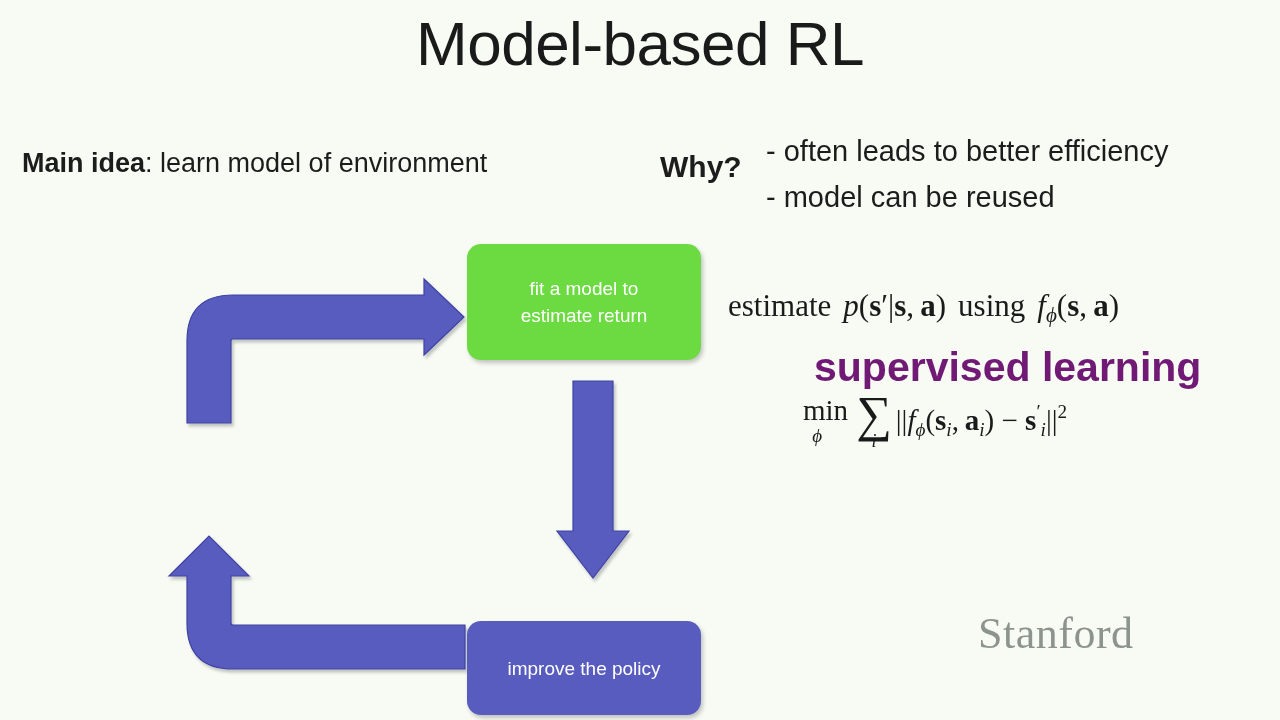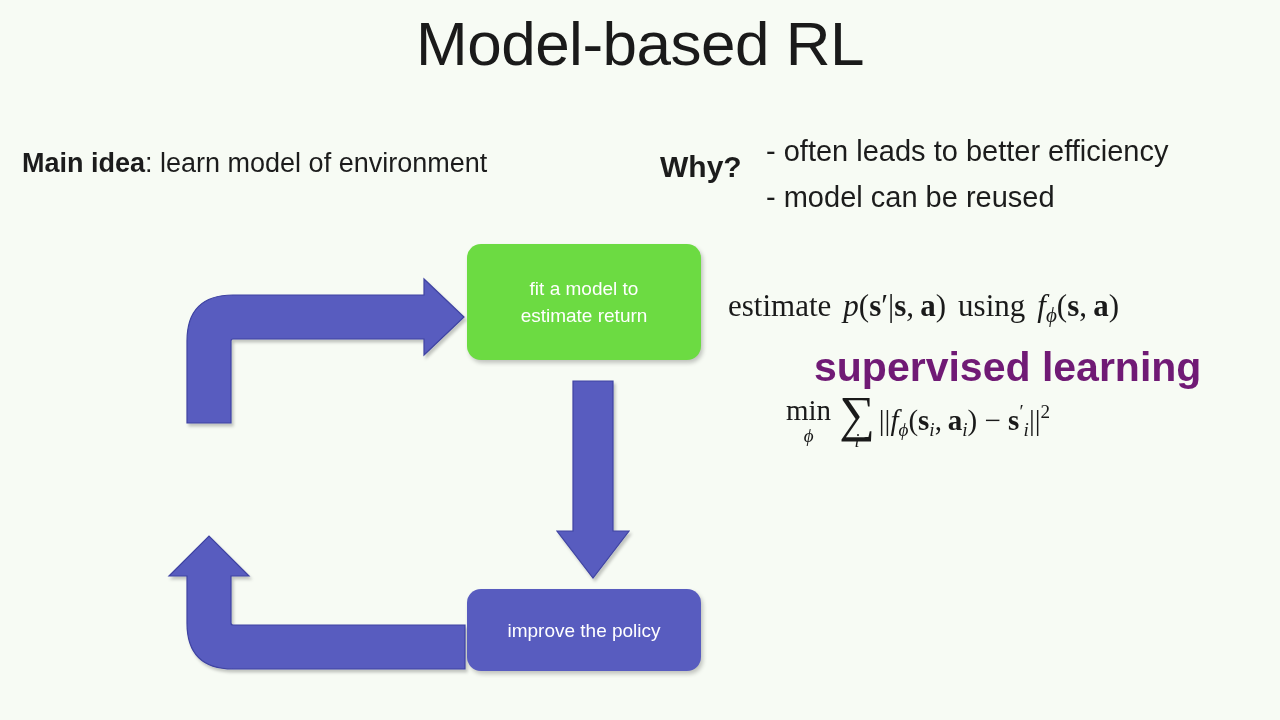--- a/index.html
+++ b/index.html
@@ -81,22 +81,22 @@
     left: 467px; top: 244px;
     width: 234px; height: 116px;
     background: #6cdb42;
   }
   #box-generate {
     left: 33px; top: 425px;
     width: 240px; height: 118px;
     background: #d18c1f;
   }
   #box-improve {
-    left: 467px; top: 589px;
-    width: 234px; height: 82px;
+    left: 467px; top: 621px;
+    width: 234px; height: 94px;
     background: #585cbf;
   }
 
   
   #arrows {
     position: absolute;
     left: 0; top: 0;
     width: 1280px; height: 720px;
   }
 
@@ -139,21 +139,21 @@
     display: flex;
     align-items: center;
   }
   #eq-min .minop {
     display: inline-flex;
     flex-direction: column;
     align-items: center;
     line-height: 1;
     margin-right: 4px;
   }
-  #eq-min .minop .top { font-size: 29px; }
+  #eq-min .minop .top { font-size: 29px; margin-left: 17px; }
   #eq-min .minop .bot {
     font-size: 19px;
     font-style: italic;
     margin-top: 1px;
   }
   #eq-min .sigma {
     display: inline-flex;
     flex-direction: column;
     align-items: center;
     line-height: 0.9;
@@ -276,14 +276,15 @@
       <span class="top">min</span>
       <span class="bot">ϕ</span>
     </span>
     <span class="sigma">
       <span class="big">∑</span>
       <span class="idx">i</span>
     </span>
     <span class="body">||<span class="it">f</span><span class="sub">ϕ</span>(<span class="bf">s</span><span class="sub">i</span>, <span class="bf">a</span><span class="sub">i</span>) − <span class="bf">s</span><span class="sup">′</span><span class="sub">i</span>||<span class="sup">2</span></span>
   </div>
 
+  <div id="stanford">Stanford</div>
 
 </div>
 
 </body></html>

